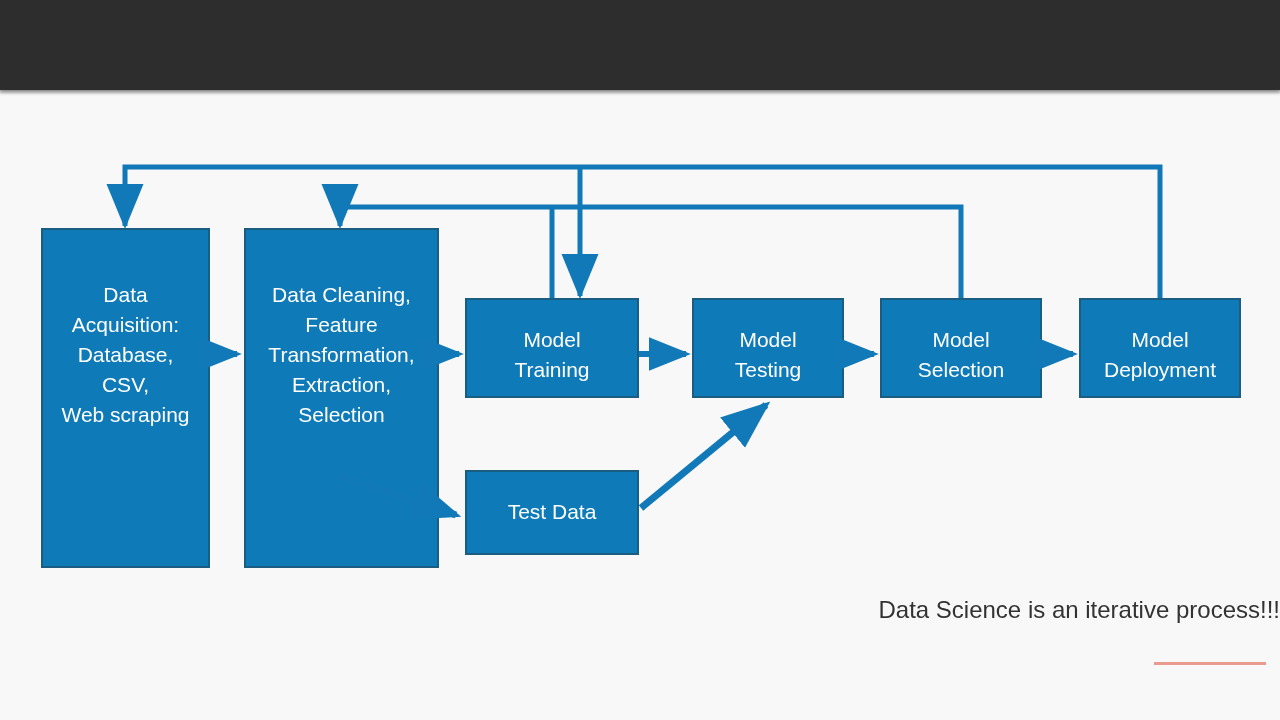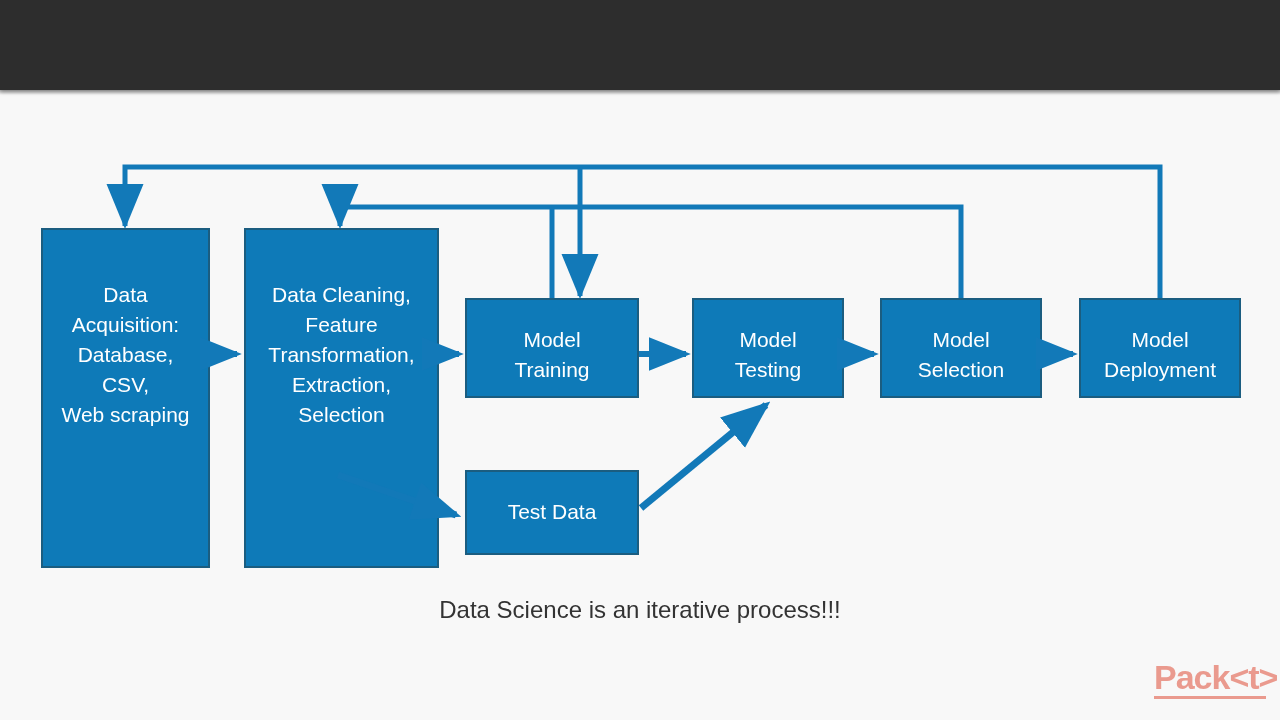--- a/index.html
+++ b/index.html
@@ -57,21 +57,21 @@
     fill: #ffffff;
     font-size: 21px;
     text-anchor: middle;
     dominant-baseline: middle;
   }
   #caption {
     position: absolute;
     left: 0;
     top: 596px;
     width: 1280px;
-    text-align: center;
+    text-align: right;
     font-size: 24px;
     color: #333333;
     font-family: "Liberation Sans", sans-serif;
   }
   #packt-logo {
     position: absolute;
     right: 26px;
     bottom: 14px;
     width: 118px;
     height: 46px;
@@ -193,19 +193,16 @@
     </g>
 
     <g>
       <line x1="641" y1="418" x2="766" y2="315" stroke="#1279b8" stroke-width="7" marker-end="url(#arrowhead-thick)"></line>
     </g>
   </svg>
 
   <div id="caption" style="color: rgb(51, 51, 51);">Data Science is an iterative process!!!</div>
 
   <div id="packt-logo">
-    <div id="packt-wordmark" style="color: rgb(234, 154, 142);">
-      <span>Pack</span><span>&lt;</span><span>t</span><span>&gt;</span>
-    </div>
     <div id="packt-rule" style="background: rgb(234, 154, 142);"></div>
   </div>
 
 </div>
 
 </body></html>

